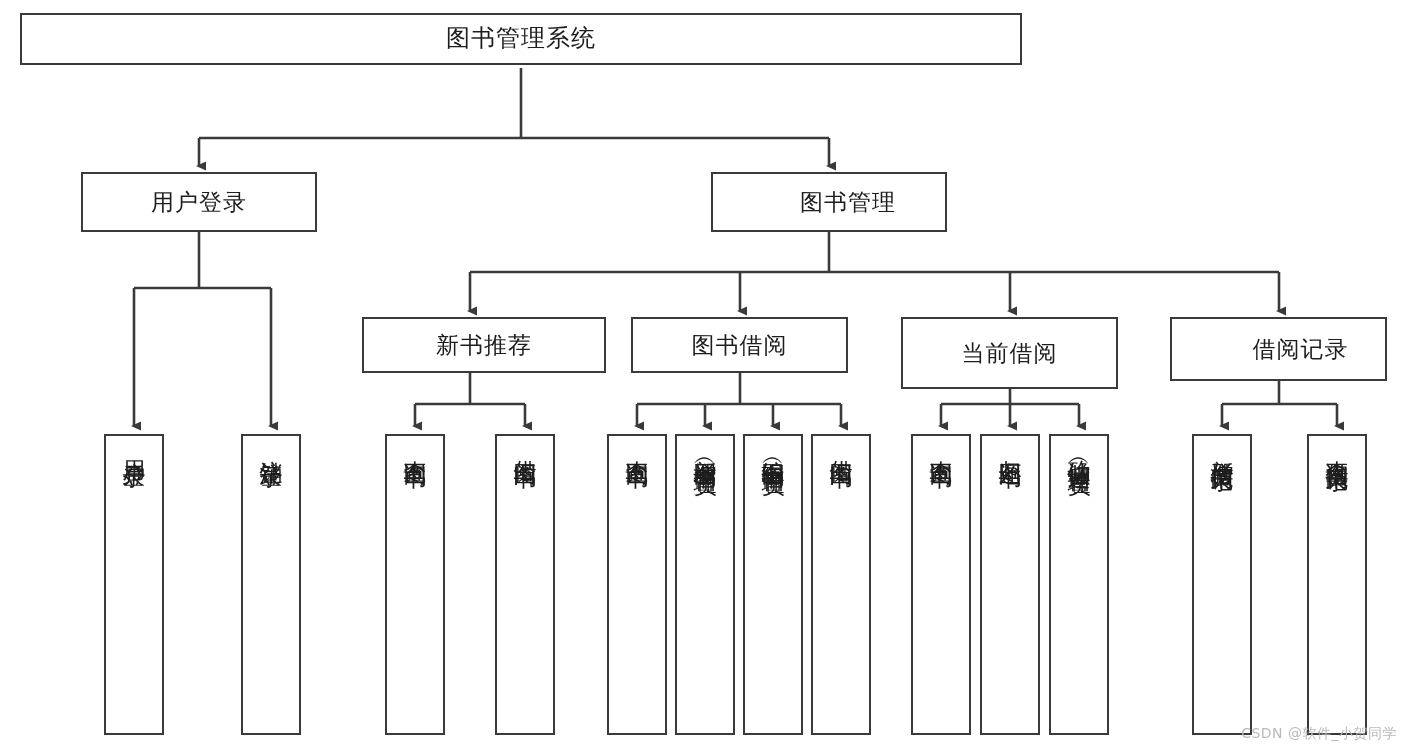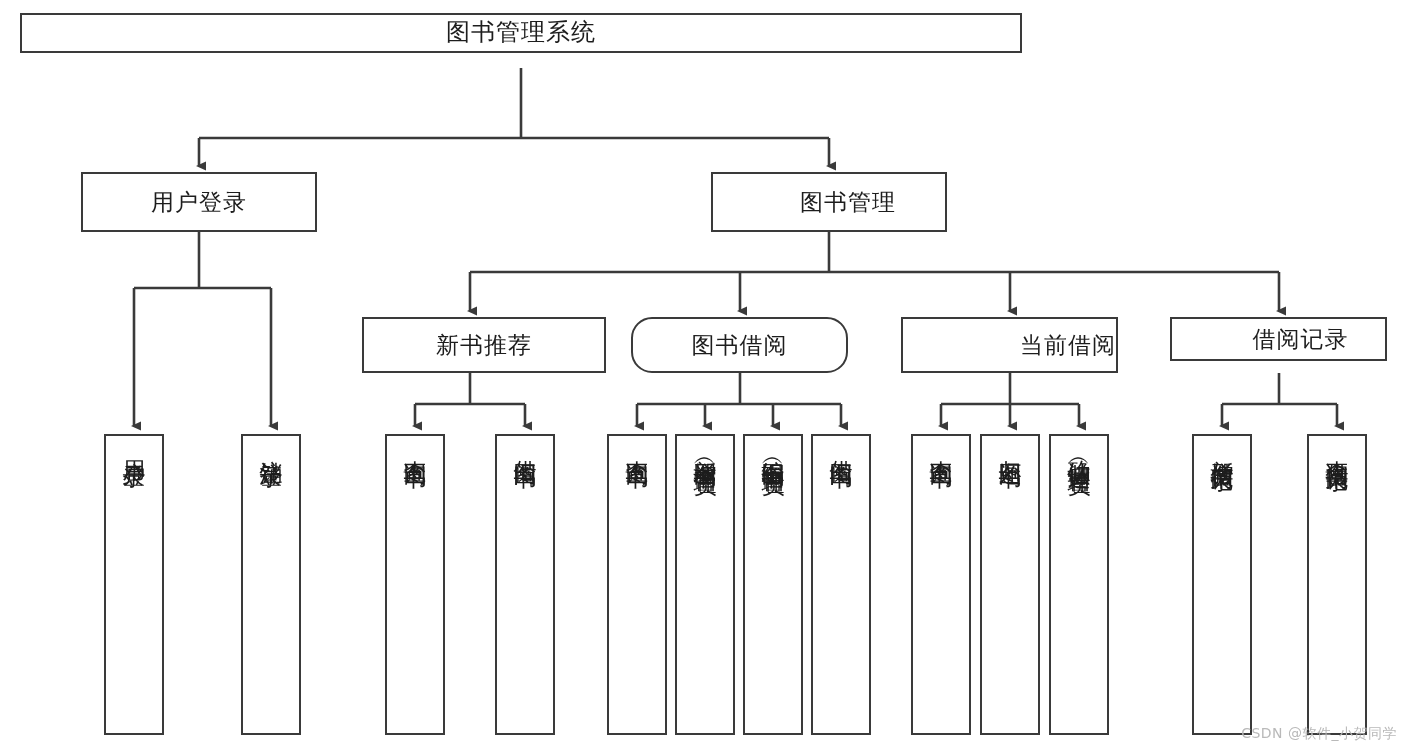--- a/index.html
+++ b/index.html
@@ -118,45 +118,45 @@
       <path d="M1010,404 L1010,426" marker-end="url(#arrow)"></path>
       <path d="M1079,404 L1079,426" marker-end="url(#arrow)"></path>
 
       <path d="M1279,373 L1279,404"></path>
       <path d="M1222,404 L1337,404"></path>
       <path d="M1222,404 L1222,426" marker-end="url(#arrow)"></path>
       <path d="M1337,404 L1337,426" marker-end="url(#arrow)"></path>
     </g>
   </svg>
 
-  <div class="node horiz root" style="left:20px; top:13px; width:1002px; height:40px;">
+  <div class="node horiz root" style="left:20px; top:13px; width:1002px; height:52px;">
     <span>图书管理系统</span>
   </div>
 
   <div class="node horiz" style="left:81px; top:172px; width:236px; height:60px;">
     <span>用户登录</span>
   </div>
 
   <div class="node horiz" style="left:711px; top:172px; width:236px; height:60px;padding-left:38px;">
     <span>图书管理</span>
   </div>
 
   <div class="node horiz" style="left:362px; top:317px; width:244px; height:56px;">
     <span>新书推荐</span>
   </div>
 
-  <div class="node horiz" style="left:631px; top:317px; width:217px; height:56px;border-radius:21px;">
+  <div class="node horiz" style="left:631px; top:317px; width:217px; height:56px;">
     <span>图书借阅</span>
   </div>
 
-  <div class="node horiz" style="left:901px; top:317px; width:217px; height:56px;justify-content:flex-end;">
+  <div class="node horiz" style="left:901px; top:317px; width:217px; height:72px;">
     <span>当前借阅</span>
   </div>
 
-  <div class="node horiz" style="left:1170px; top:317px; width:217px; height:44px;padding-left:44px;">
+  <div class="node horiz" style="left:1170px; top:317px; width:217px; height:64px;padding-left:44px;">
     <span>借阅记录</span>
   </div>
 
   <div class="node leaf" style="left:104px; top:434px; width:60px; height:301px;">
     <span class="vtext">用户登录</span>
   </div>
   <div class="node leaf" style="left:241px; top:434px; width:60px; height:301px;">
     <span class="vtext">注销登录</span>
   </div>
 

